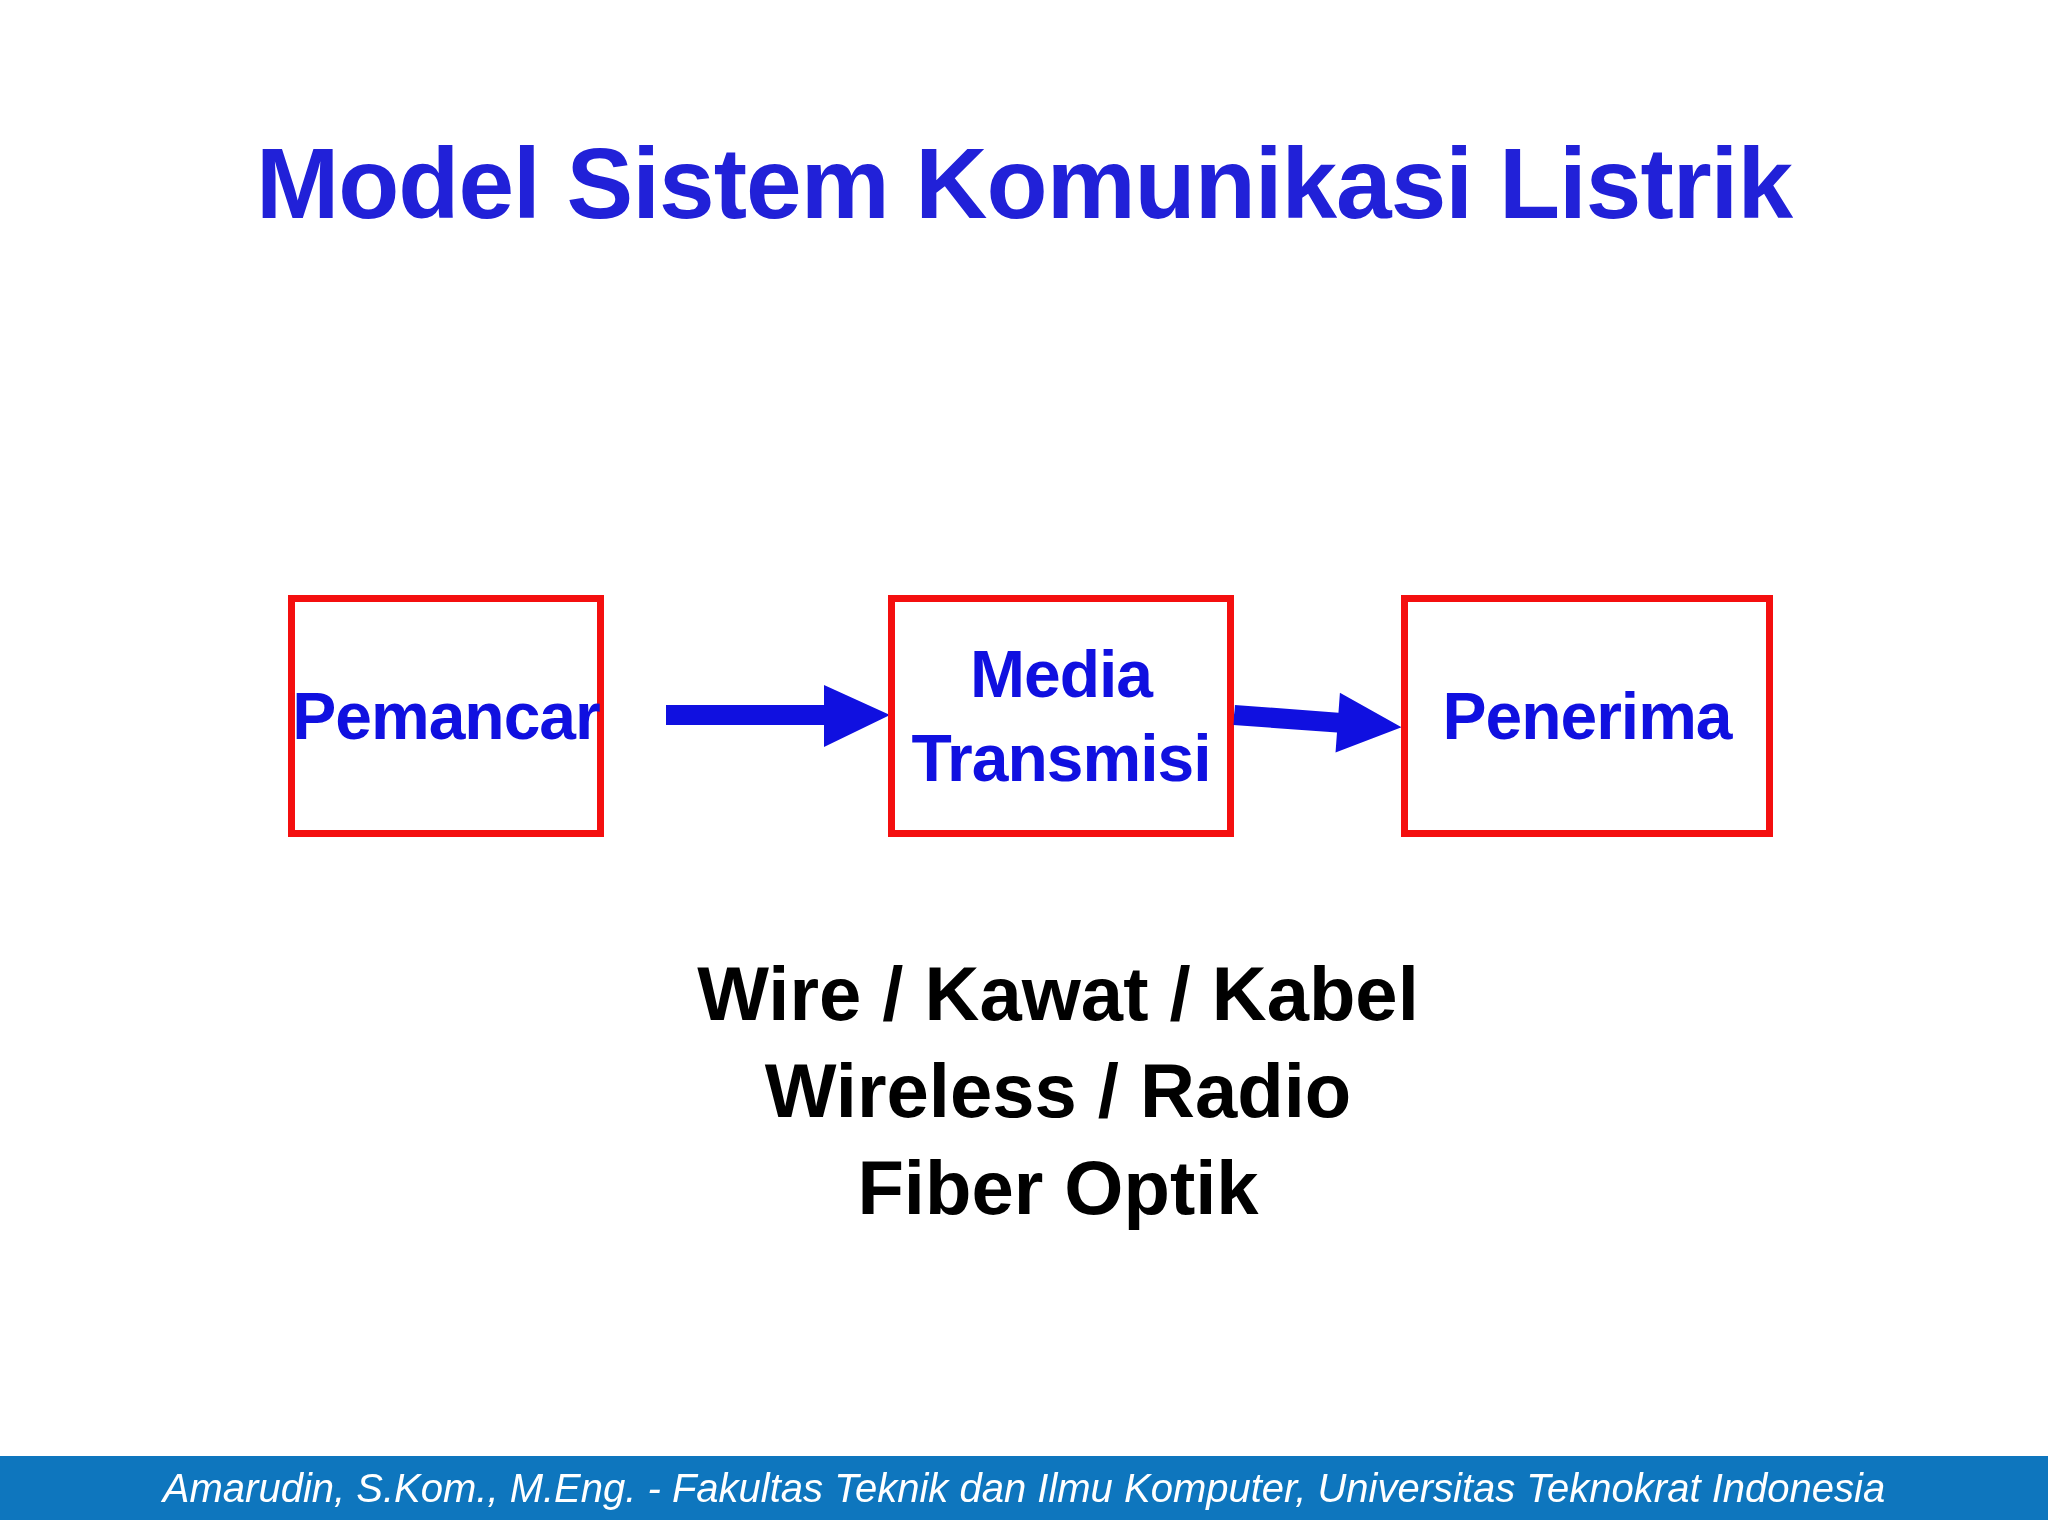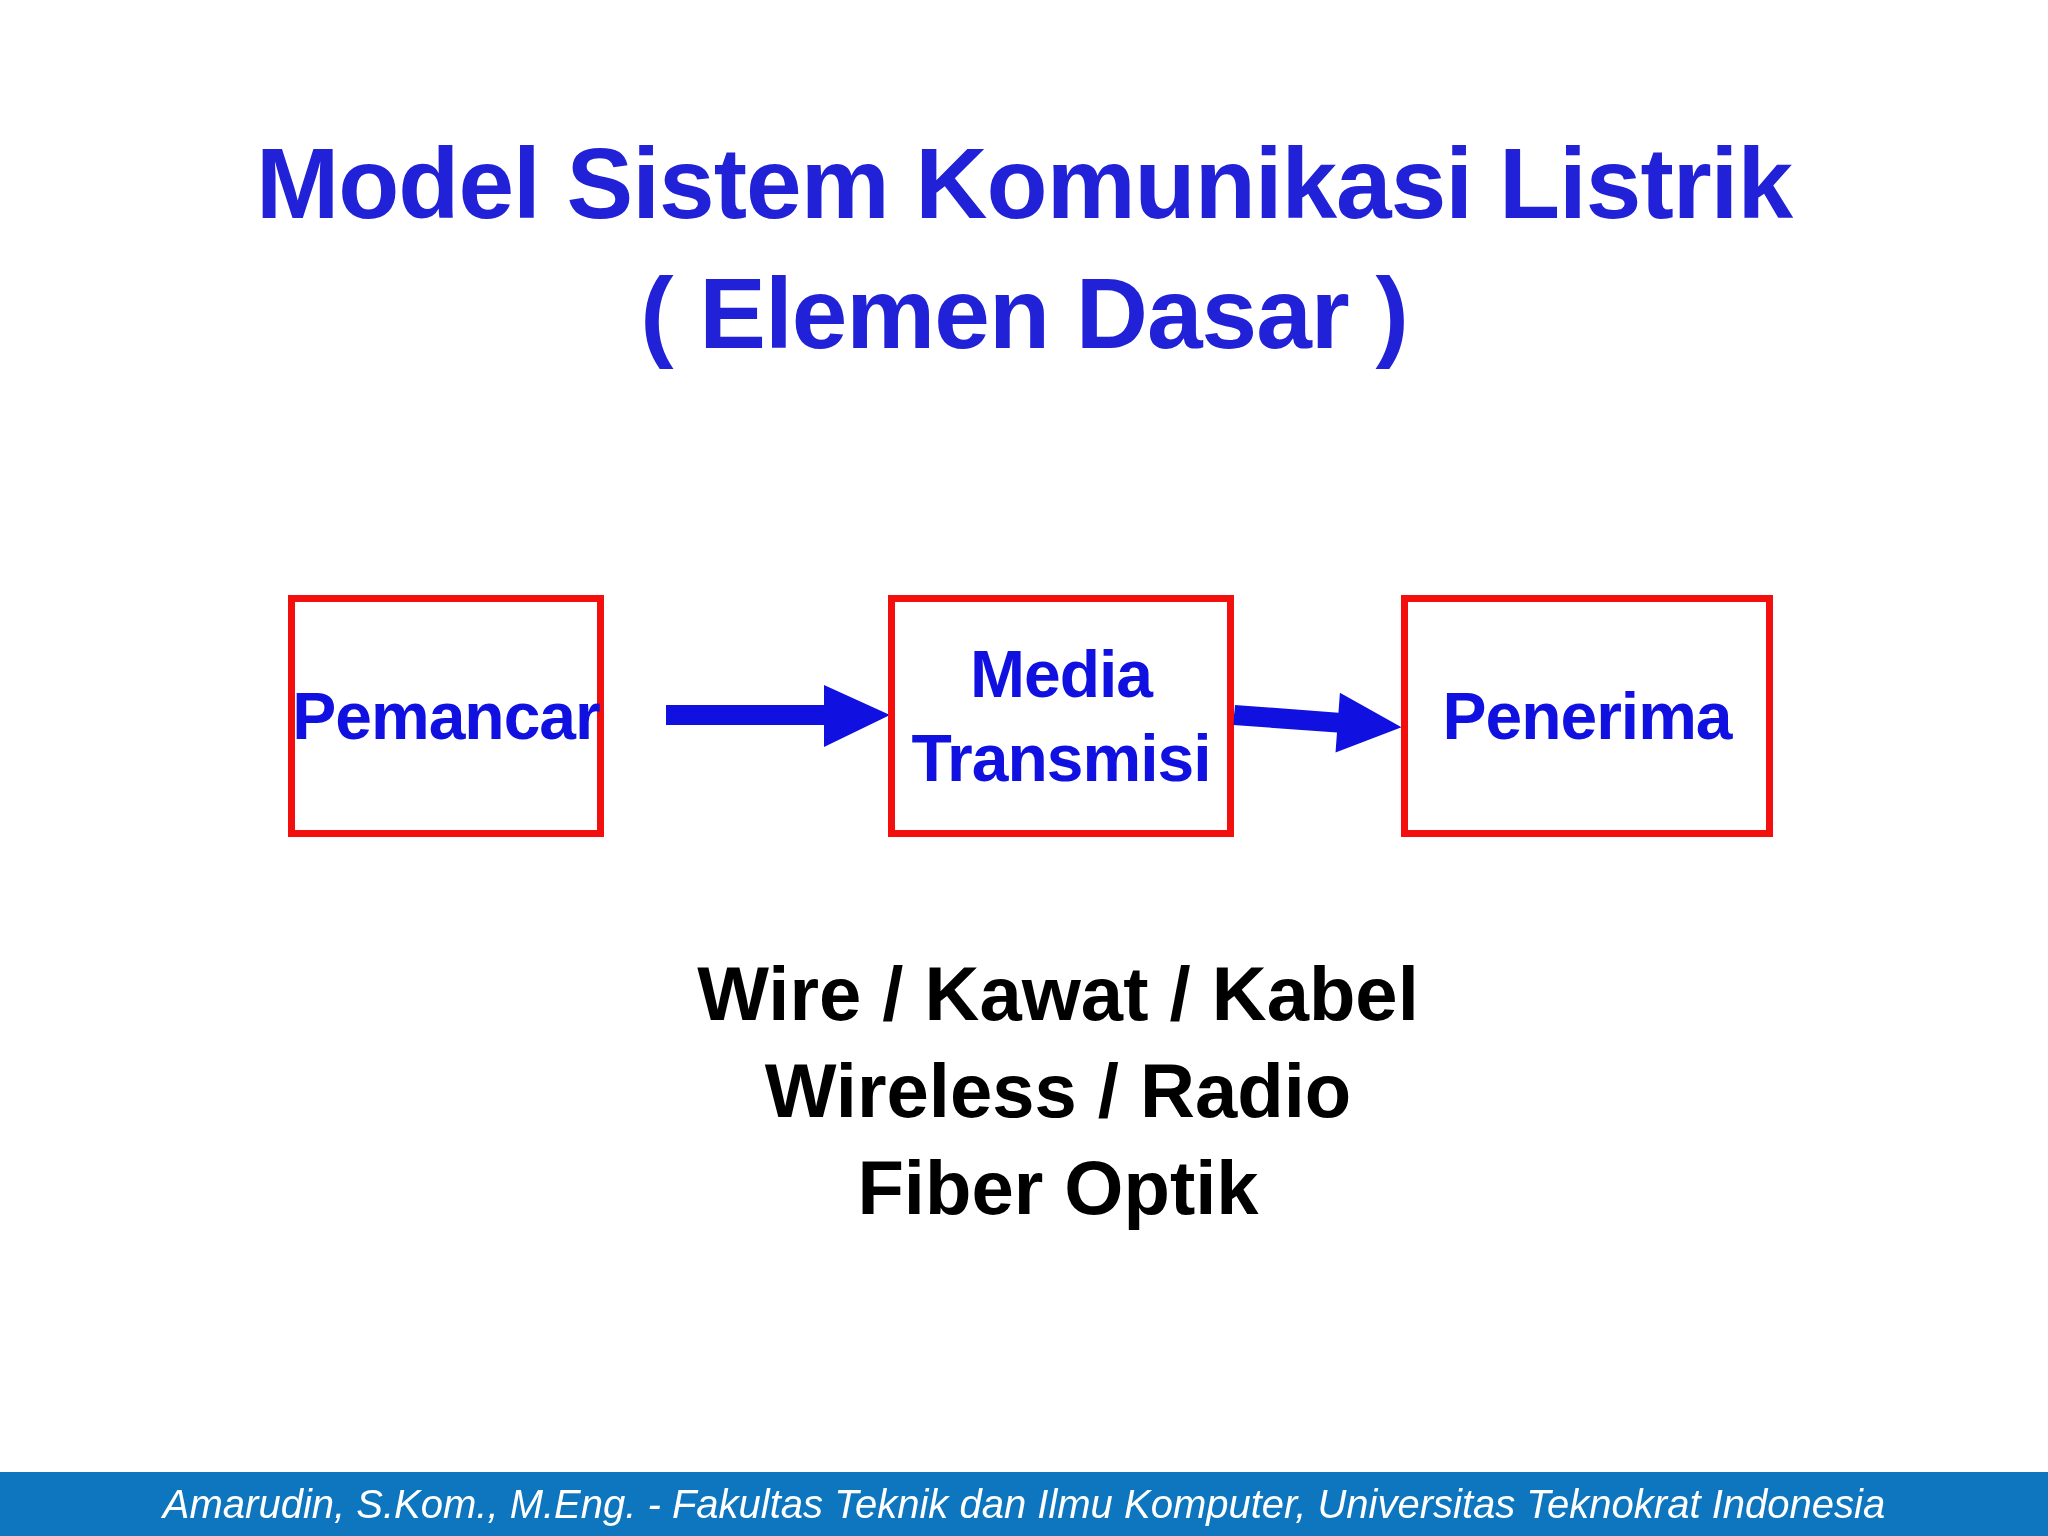--- a/index.html
+++ b/index.html
@@ -81,21 +81,21 @@
     color: var(--body-text);
     font-size: 76px;
     font-weight: bold;
     line-height: 97px;
   }
 
   
   .footer {
     position: absolute;
     left: 0;
-    bottom: 0;
+    bottom: 16px;
     width: 100%;
     height: 64px;
     background: var(--footer-bg);
     display: flex;
     align-items: center;
     justify-content: center;
   }
   .footer-text {
     color: var(--footer-text);
     font-size: 40px;
@@ -104,21 +104,20 @@
     white-space: nowrap;
   }
 </style>
 </head>
 <body>
 
 <div class="slide">
 
   <header class="title">
     <div class="title-line">Model Sistem Komunikasi Listrik</div>
-    <div class="title-line">( Elemen Dasar )</div>
   </header>
 
   <section>
 
     <div class="box box-pemancar">
       <span class="box-label">Pemancar</span>
     </div>
 
     <svg class="arrow arrow-1" width="226" height="76" viewBox="0 0 226 76">
       <polygon points="0,27 158,27 158,7 224,37 158,69 158,47 0,47"></polygon>

